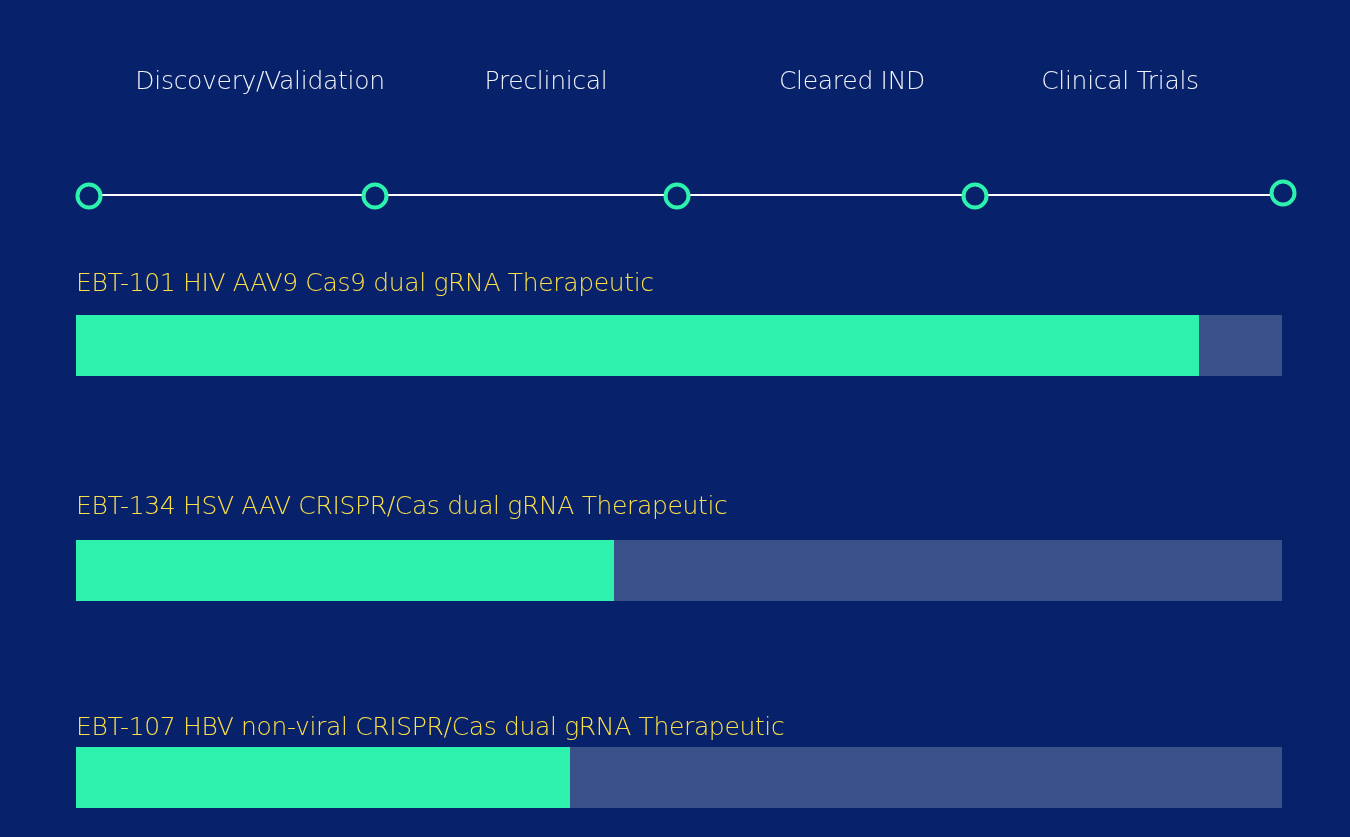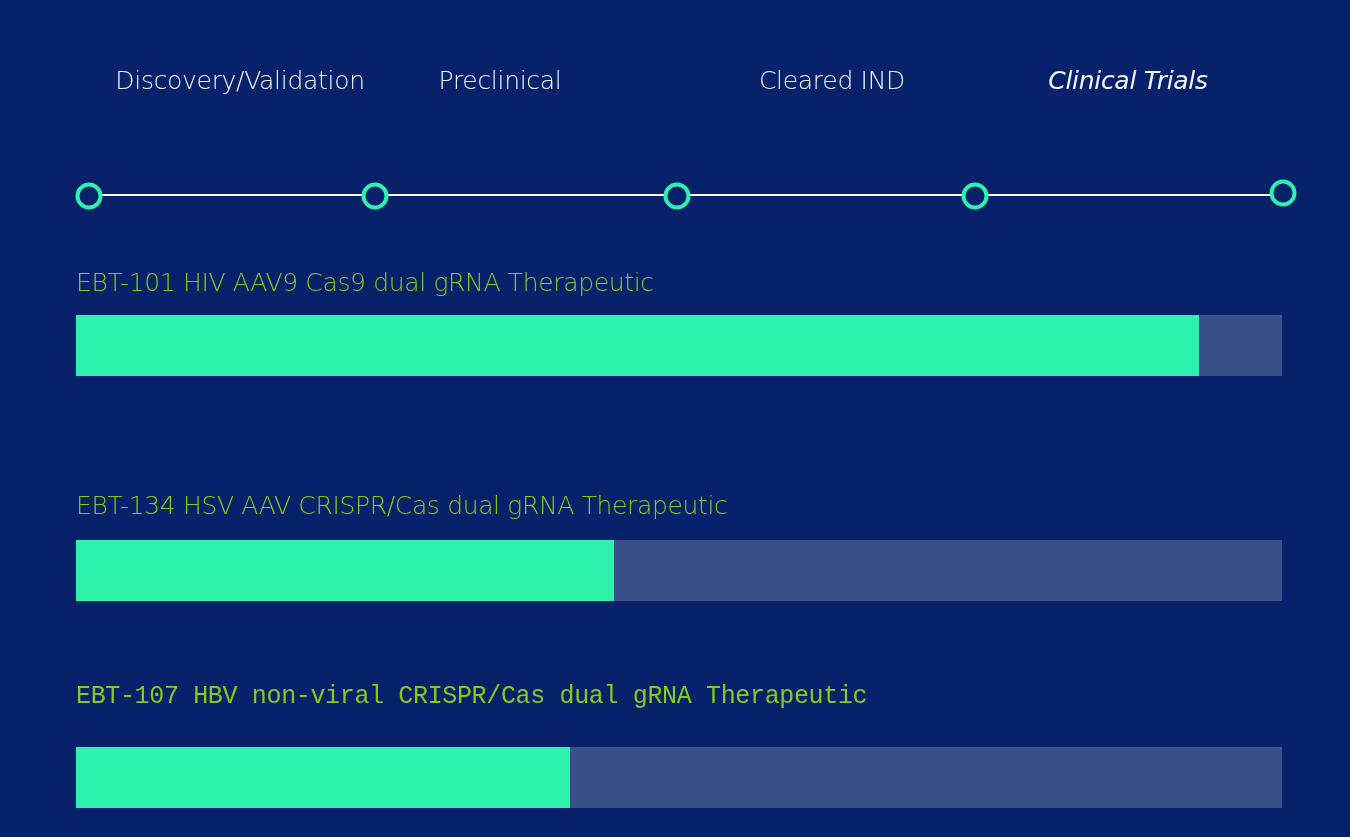--- a/index.html
+++ b/index.html
@@ -17,20 +17,21 @@
     }
     .stage-label {
       position: absolute;
       top: 66px;
       font-size: 25px;
       font-weight: 300;
       letter-spacing: -0.3px;
       white-space: nowrap;
       transform: translateX(-50%);
       color: #F2F4FA;
+      margin-left: 20px;
     }
     .timeline-line {
       position: absolute;
       top: 194px;
       height: 1.5px;
       background: #ffffff;
     }
     .node {
       position: absolute;
       width: 19px;
@@ -41,44 +42,44 @@
       transform: translate(-50%, -50%);
       box-sizing: content-box;
     }
     .program-label {
       position: absolute;
       left: 76px;
       font-size: 25px;
       font-weight: 300;
       letter-spacing: -0.35px;
       white-space: nowrap;
-      color: #84cc16;
+      color: #fde047;
     }
     .bar-track {
       position: absolute;
       left: 76px;
       width: 1206px;
       height: 61px;
       background: #3A5088;
     }
     .bar-fill {
       position: absolute;
       left: 0;
       top: 0;
       height: 100%;
       background: #2CF2AE;
     }
   </style>
 </head>
 <body>
 
 <div class="stage-label" style="left:240px;">Discovery/Validation</div>
-<div class="stage-label" style="left:500px;text-align:right;">Preclinical</div>
+<div class="stage-label" style="left:526px;text-align:right;">Preclinical</div>
 <div class="stage-label" style="left:832px;">Cleared IND</div>
-<div class="stage-label" style="left:1128px;font-style:italic;">Clinical Trials</div>
+<div class="stage-label" style="left:1100px;">Clinical Trials</div>
 
 <div>
   <div class="timeline-line" style="left:102px; width:1168px;"></div>
   <div class="node" style="left:89px; top:196px;"></div>
   <div class="node" style="left:375px; top:196px;"></div>
   <div class="node" style="left:677px; top:196px;"></div>
   <div class="node" style="left:975px; top:196px;"></div>
   <div class="node" style="left:1283px; top:193px;"></div>
 </div>
 
@@ -90,17 +91,17 @@
 </div>
 
 <div>
   <div class="program-label" style="top:491px;">EBT-134 HSV AAV CRISPR/Cas dual gRNA Therapeutic</div>
   <div class="bar-track" style="top:540px;">
     <div class="bar-fill" style="width: 44.6%;"></div>
   </div>
 </div>
 
 <div>
-  <div class="program-label" style="top:682px;font-family:Liberation Mono, monospace;">EBT-107 HBV non-viral CRISPR/Cas dual gRNA Therapeutic</div>
+  <div class="program-label" style="top:712px;">EBT-107 HBV non-viral CRISPR/Cas dual gRNA Therapeutic</div>
   <div class="bar-track" style="top:747px;">
     <div class="bar-fill" style="width: 41%;"></div>
   </div>
 </div>
 
 </body></html>

